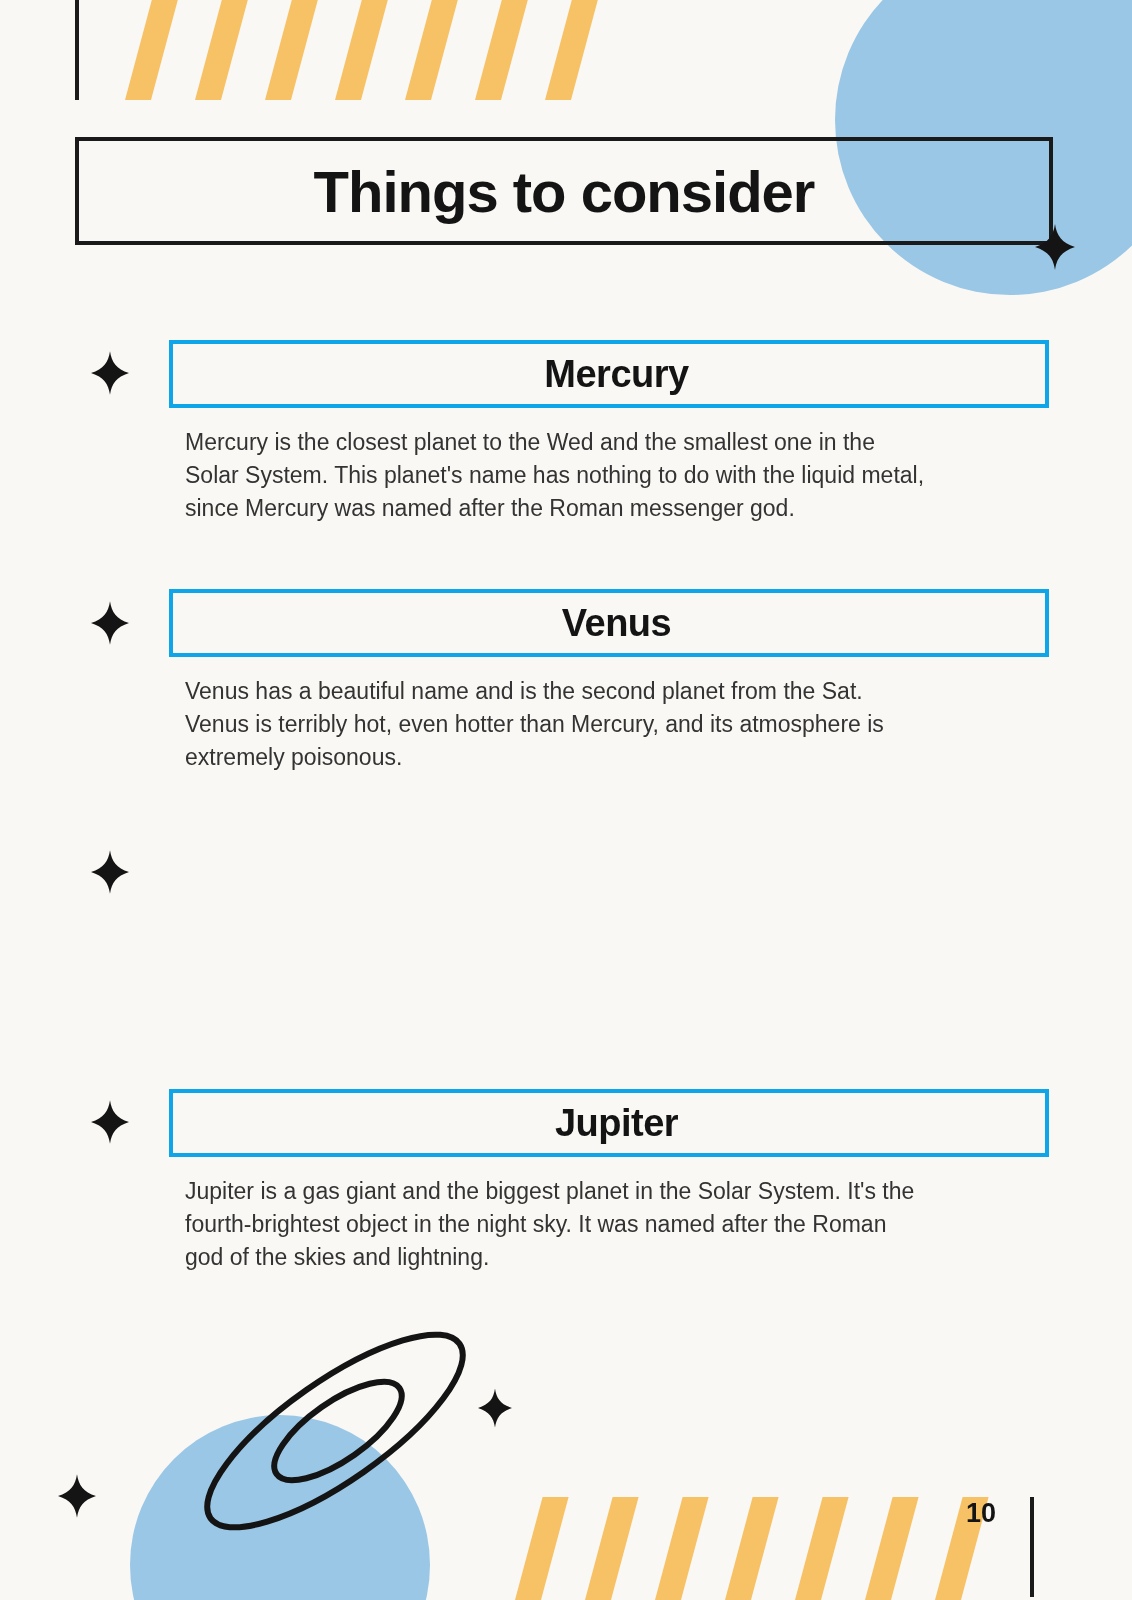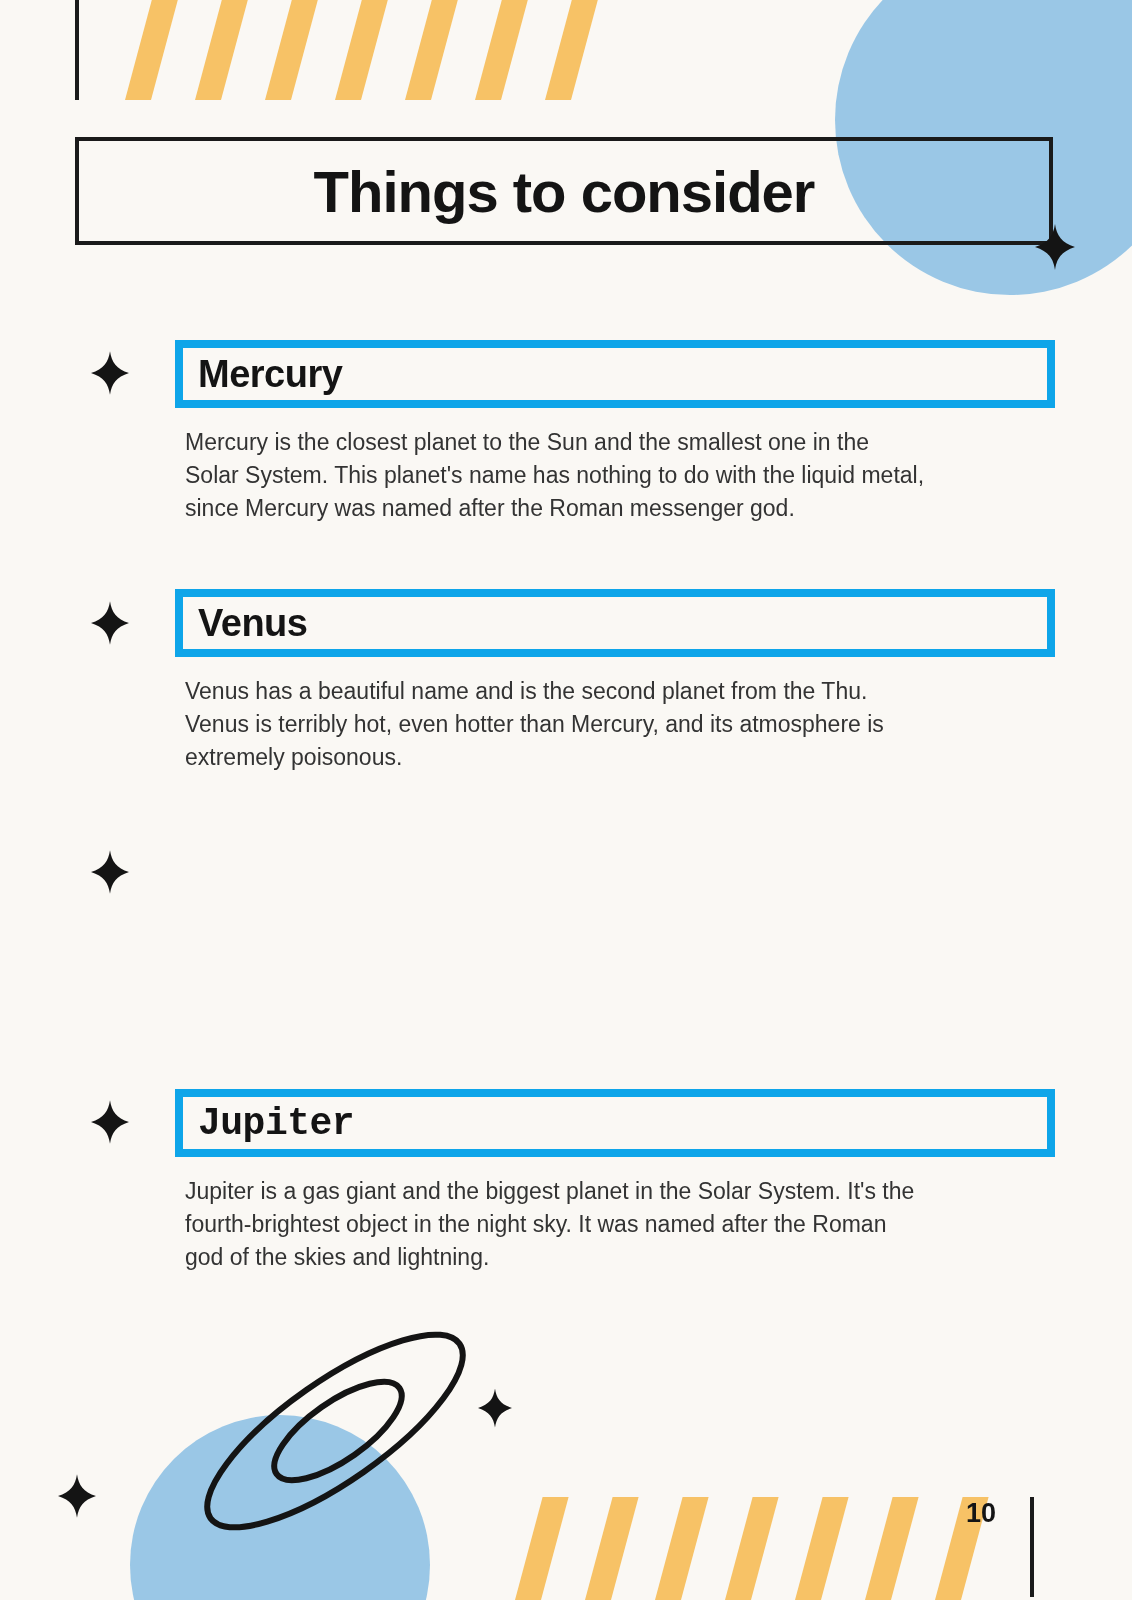--- a/index.html
+++ b/index.html
@@ -52,46 +52,47 @@
   .title-box h1 {
     font-size: 58px;
     font-weight: 800;
     letter-spacing: -1px;
     color: #141414;
   }
 
   
   .section-box {
     position: absolute;
-    left: 175px;
+    left: 169px;
     width: 880px; height: 68px;
-    border: 8px solid #0ea5e9;
+    border: 4px solid #0ea5e9;
     background: #FAF8F4;
     display: flex; align-items: center;
     padding-left: 15px;
+    justify-content: center;
   }
   .section-box h2 {
     font-size: 38px;
     font-weight: 800;
     letter-spacing: -0.5px;
     color: #141414;
   }
   .section-body {
     position: absolute;
     left: 185px;
     width: 872px;
     font-size: 23px;
     line-height: 33px;
     color: #333333;
     white-space: pre-line;
   }
   .box-mercury { top: 340px; }  .body-mercury { top: 426px; }
   .box-venus   { top: 589px; }  .body-venus   { top: 675px; }
   .box-saturn  { top: 839px; }  .body-saturn  { top: 925px; }
-  .box-jupiter { top: 1089px; font-family: Liberation Mono, monospace; } .body-jupiter { top: 1175px; }
+  .box-jupiter { top: 1089px; } .body-jupiter { top: 1175px; }
 
   
   .page-number {
     position: absolute;
     left: 940px; top: 1498px;
     width: 82px;
     text-align: center;
     font-size: 27px;
     font-weight: 700;
     color: #141414;
@@ -129,31 +130,31 @@
   <svg class="sparkle" style="left:1035px; top:224px" width="40" height="46" viewBox="0 0 40 46">
       <use href="#sparkle-shape"></use>
     </svg>
 
   <svg class="sparkle" style="left:91px; top:351px" width="38" height="44" viewBox="0 0 40 46">
       <use href="#sparkle-shape"></use>
     </svg>
   <div class="section-box box-mercury">
     <h2>Mercury</h2>
   </div>
-  <p class="section-body body-mercury">Mercury is the closest planet to the Sun and the smallest one in the
+  <p class="section-body body-mercury">Mercury is the closest planet to the Wed and the smallest one in the
 Solar System. This planet's name has nothing to do with the liquid metal,
 since Mercury was named after the Roman messenger god.</p>
 
   <svg class="sparkle" style="left:91px; top:601px" width="38" height="44" viewBox="0 0 40 46">
       <use href="#sparkle-shape"></use>
     </svg>
   <div class="section-box box-venus">
     <h2>Venus</h2>
   </div>
-  <p class="section-body body-venus">Venus has a beautiful name and is the second planet from the Thu.
+  <p class="section-body body-venus">Venus has a beautiful name and is the second planet from the Sat.
 Venus is terribly hot, even hotter than Mercury, and its atmosphere is
 extremely poisonous.</p>
 
   <svg class="sparkle" style="left:91px; top:850px" width="38" height="44" viewBox="0 0 40 46">
       <use href="#sparkle-shape"></use>
     </svg>
 
   <svg class="sparkle" style="left:91px; top:1100px" width="38" height="44" viewBox="0 0 40 46">
       <use href="#sparkle-shape"></use>
     </svg>

